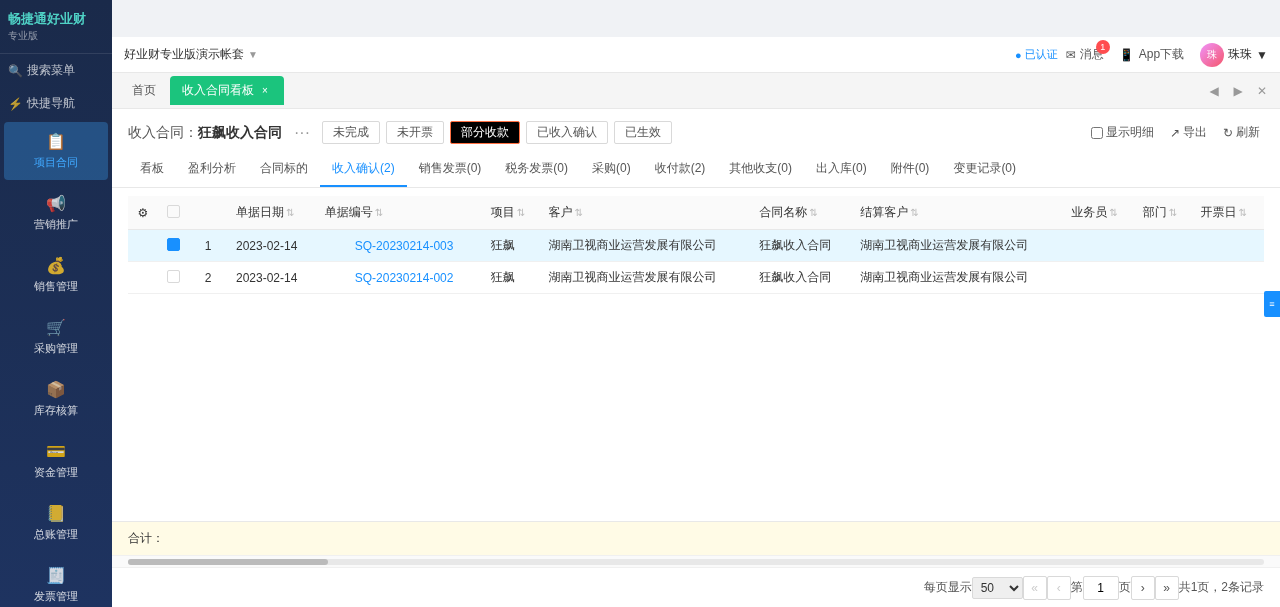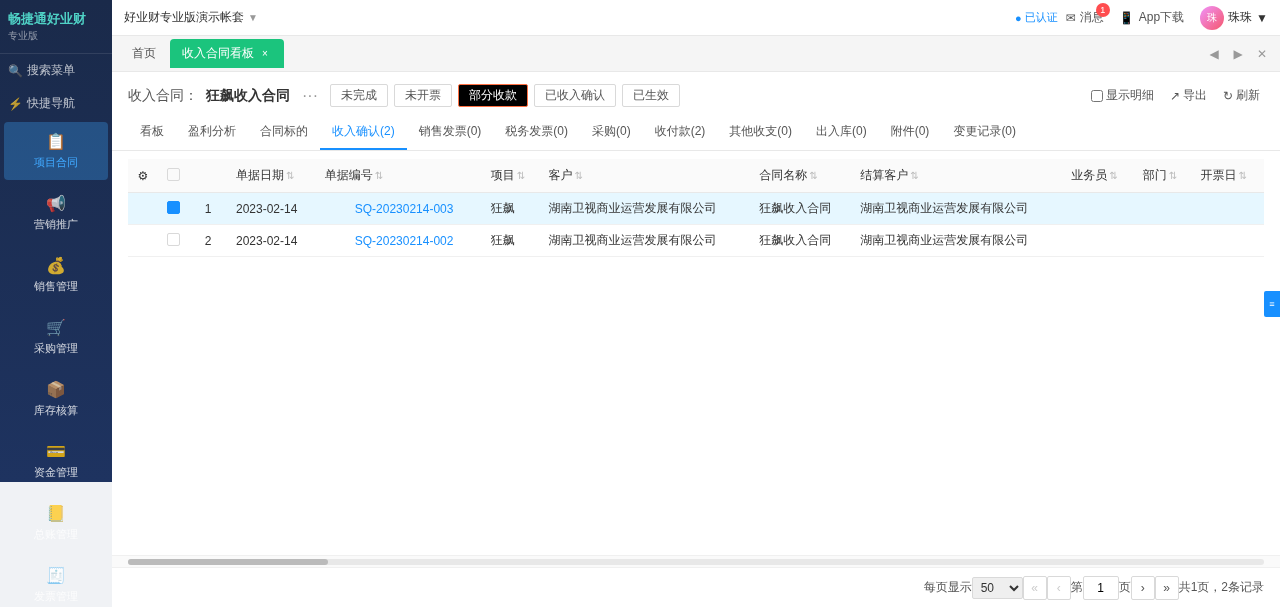--- a/index.html
+++ b/index.html
@@ -1,31 +1,31 @@
 <!DOCTYPE html>
 <html><head>
   <meta charset="utf-8">
   <style>
     * { margin: 0; padding: 0; box-sizing: border-box; }
     body { font-family: "Microsoft YaHei", "PingFang SC", sans-serif; font-size: 12px; background: #f0f2f5; width: 1280px; height: 607px; overflow: hidden; display: flex; }
 
     
-    .sidebar { width: 112px; background: linear-gradient(180deg, #1a2a4a 0%, #1e3360 100%); display: flex; flex-direction: column; height: 482px; flex-shrink: 0; }
+    .sidebar { width: 112px; background: linear-gradient(180deg, #1a2a4a 0%, #1e3360 100%); display: flex; flex-direction: column; height: 607px; flex-shrink: 0; }
     .sidebar-logo { padding: 10px 8px; border-bottom: 1px solid rgba(255,255,255,0.1); }
     .sidebar-logo .logo-text { color: #4fd1c5; font-size: 13px; font-weight: bold; display: block; }
     .sidebar-logo .logo-sub { color: rgba(255,255,255,0.5); font-size: 10px; }
     .sidebar-search { padding: 8px; display: flex; align-items: center; gap: 4px; color: rgba(255,255,255,0.7); font-size: 12px; cursor: pointer; }
     .sidebar-quicknav { padding: 8px; display: flex; align-items: center; gap: 4px; color: rgba(255,255,255,0.7); font-size: 12px; cursor: pointer; }
     .sidebar-item { display: flex; flex-direction: column; align-items: center; padding: 10px 4px; cursor: pointer; color: rgba(255,255,255,0.8); font-size: 11px; gap: 4px; border-radius: 4px; margin: 2px 4px; }
     .sidebar-item.active { background: rgba(64, 169, 255, 0.3); color: #40a9ff; }
     .sidebar-item .icon { font-size: 16px; }
 
     
     .main { flex: 1; display: flex; flex-direction: column; overflow: hidden; }
-    .topbar { height: 36px; background: white; display: flex; align-items: center; padding: 0 12px; border-bottom: 1px solid #e8e8e8; gap: 8px; }
+    .topbar { height: 36px; background: white; display: flex; align-items: center; padding: 0 12px; border-bottom: 1px solid #e8e8e8; gap: 8px; margin-top: 37px; }
     .topbar-company { font-size: 12px; color: #333; flex: 1; display: flex; align-items: center; gap: 4px; }
     .topbar-company .dropdown-icon { color: #999; font-size: 10px; }
     .topbar-verified { color: #1890ff; font-size: 11px; display: flex; align-items: center; gap: 3px; }
     .topbar-verified::before { content: "●"; color: #1890ff; }
     .topbar-actions { display: flex; align-items: center; gap: 16px; }
     .topbar-action { display: flex; align-items: center; gap: 4px; color: #555; font-size: 12px; cursor: pointer; position: relative; }
     .badge { background: #ff4d4f; color: white; border-radius: 50%; width: 14px; height: 14px; font-size: 9px; display: flex; align-items: center; justify-content: center; position: absolute; top: -6px; right: -6px; }
     .topbar-user { display: flex; align-items: center; gap: 4px; color: #333; font-size: 12px; cursor: pointer; }
     .avatar { width: 24px; height: 24px; border-radius: 50%; background: linear-gradient(135deg, #f093fb, #f5576c); display: flex; align-items: center; justify-content: center; color: white; font-size: 10px; }
 
@@ -33,21 +33,21 @@
     .tabbar { height: 36px; background: #f5f5f5; border-bottom: 1px solid #e8e8e8; display: flex; align-items: center; padding: 0 8px; gap: 2px; }
     .tabbar-home { padding: 6px 12px; color: #555; font-size: 12px; cursor: pointer; }
     .tabbar-tab { display: flex; align-items: center; gap: 4px; padding: 6px 12px; background: #1bc47d; color: white; border-radius: 4px 4px 0 0; font-size: 12px; cursor: pointer; }
     .tabbar-tab .close-btn { width: 14px; height: 14px; display: flex; align-items: center; justify-content: center; border-radius: 50%; font-size: 10px; }
     .tabbar-nav { margin-left: auto; display: flex; align-items: center; gap: 4px; }
     .tabbar-nav-btn { width: 20px; height: 20px; display: flex; align-items: center; justify-content: center; cursor: pointer; color: #999; font-size: 12px; }
 
     
     .content { flex: 1; background: white; overflow: hidden; display: flex; flex-direction: column; }
     .content-header { padding: 12px 16px 0; display: flex; align-items: center; justify-content: space-between; }
-    .content-title { font-size: 14px; font-weight: bold; color: #333; display: flex; align-items: center; gap: 8px; }
+    .content-title { font-size: 14px; font-weight: bold; color: #333; display: flex; align-items: center; }
     .content-title-label { color: #555; font-weight: normal; }
     .more-btn { color: #999; cursor: pointer; font-size: 16px; padding: 0 4px; }
     .status-tags { display: flex; align-items: center; gap: 6px; }
     .status-tag { padding: 2px 10px; border-radius: 2px; font-size: 12px; cursor: pointer; border: 1px solid #d9d9d9; color: #555; background: white; }
     .status-tag.active { background: #000000; color: white; border-color: #ff7043; }
     .content-actions { display: flex; align-items: flex-start; gap: 8px; }
     .content-action-btn { display: flex; align-items: center; gap: 3px; color: #555; font-size: 12px; cursor: pointer; padding: 2px 4px; }
 
     
     .tabs { display: flex; align-items: center; border-bottom: 1px solid #e8e8e8; padding: 0 16px; margin-top: 8px; }
@@ -280,20 +280,23 @@
       <td>狂飙收入合同</td>
       <td>湖南卫视商业运营发展有限公司</td>
       <td></td>
       <td></td>
       <td></td>
     </tr>
           </tbody>
       </table>
     </div>
 
+    <div class="total-row">
+      <span>合计：</span>
+    </div>
 
     <div class="scrollbar-area">
       <div class="scrollbar-track">
         <div class="scrollbar-thumb"></div>
       </div>
     </div>
 
     <div class="pagination">
       <span class="pagination-label">每页显示</span>
       <select class="pagination-select">

